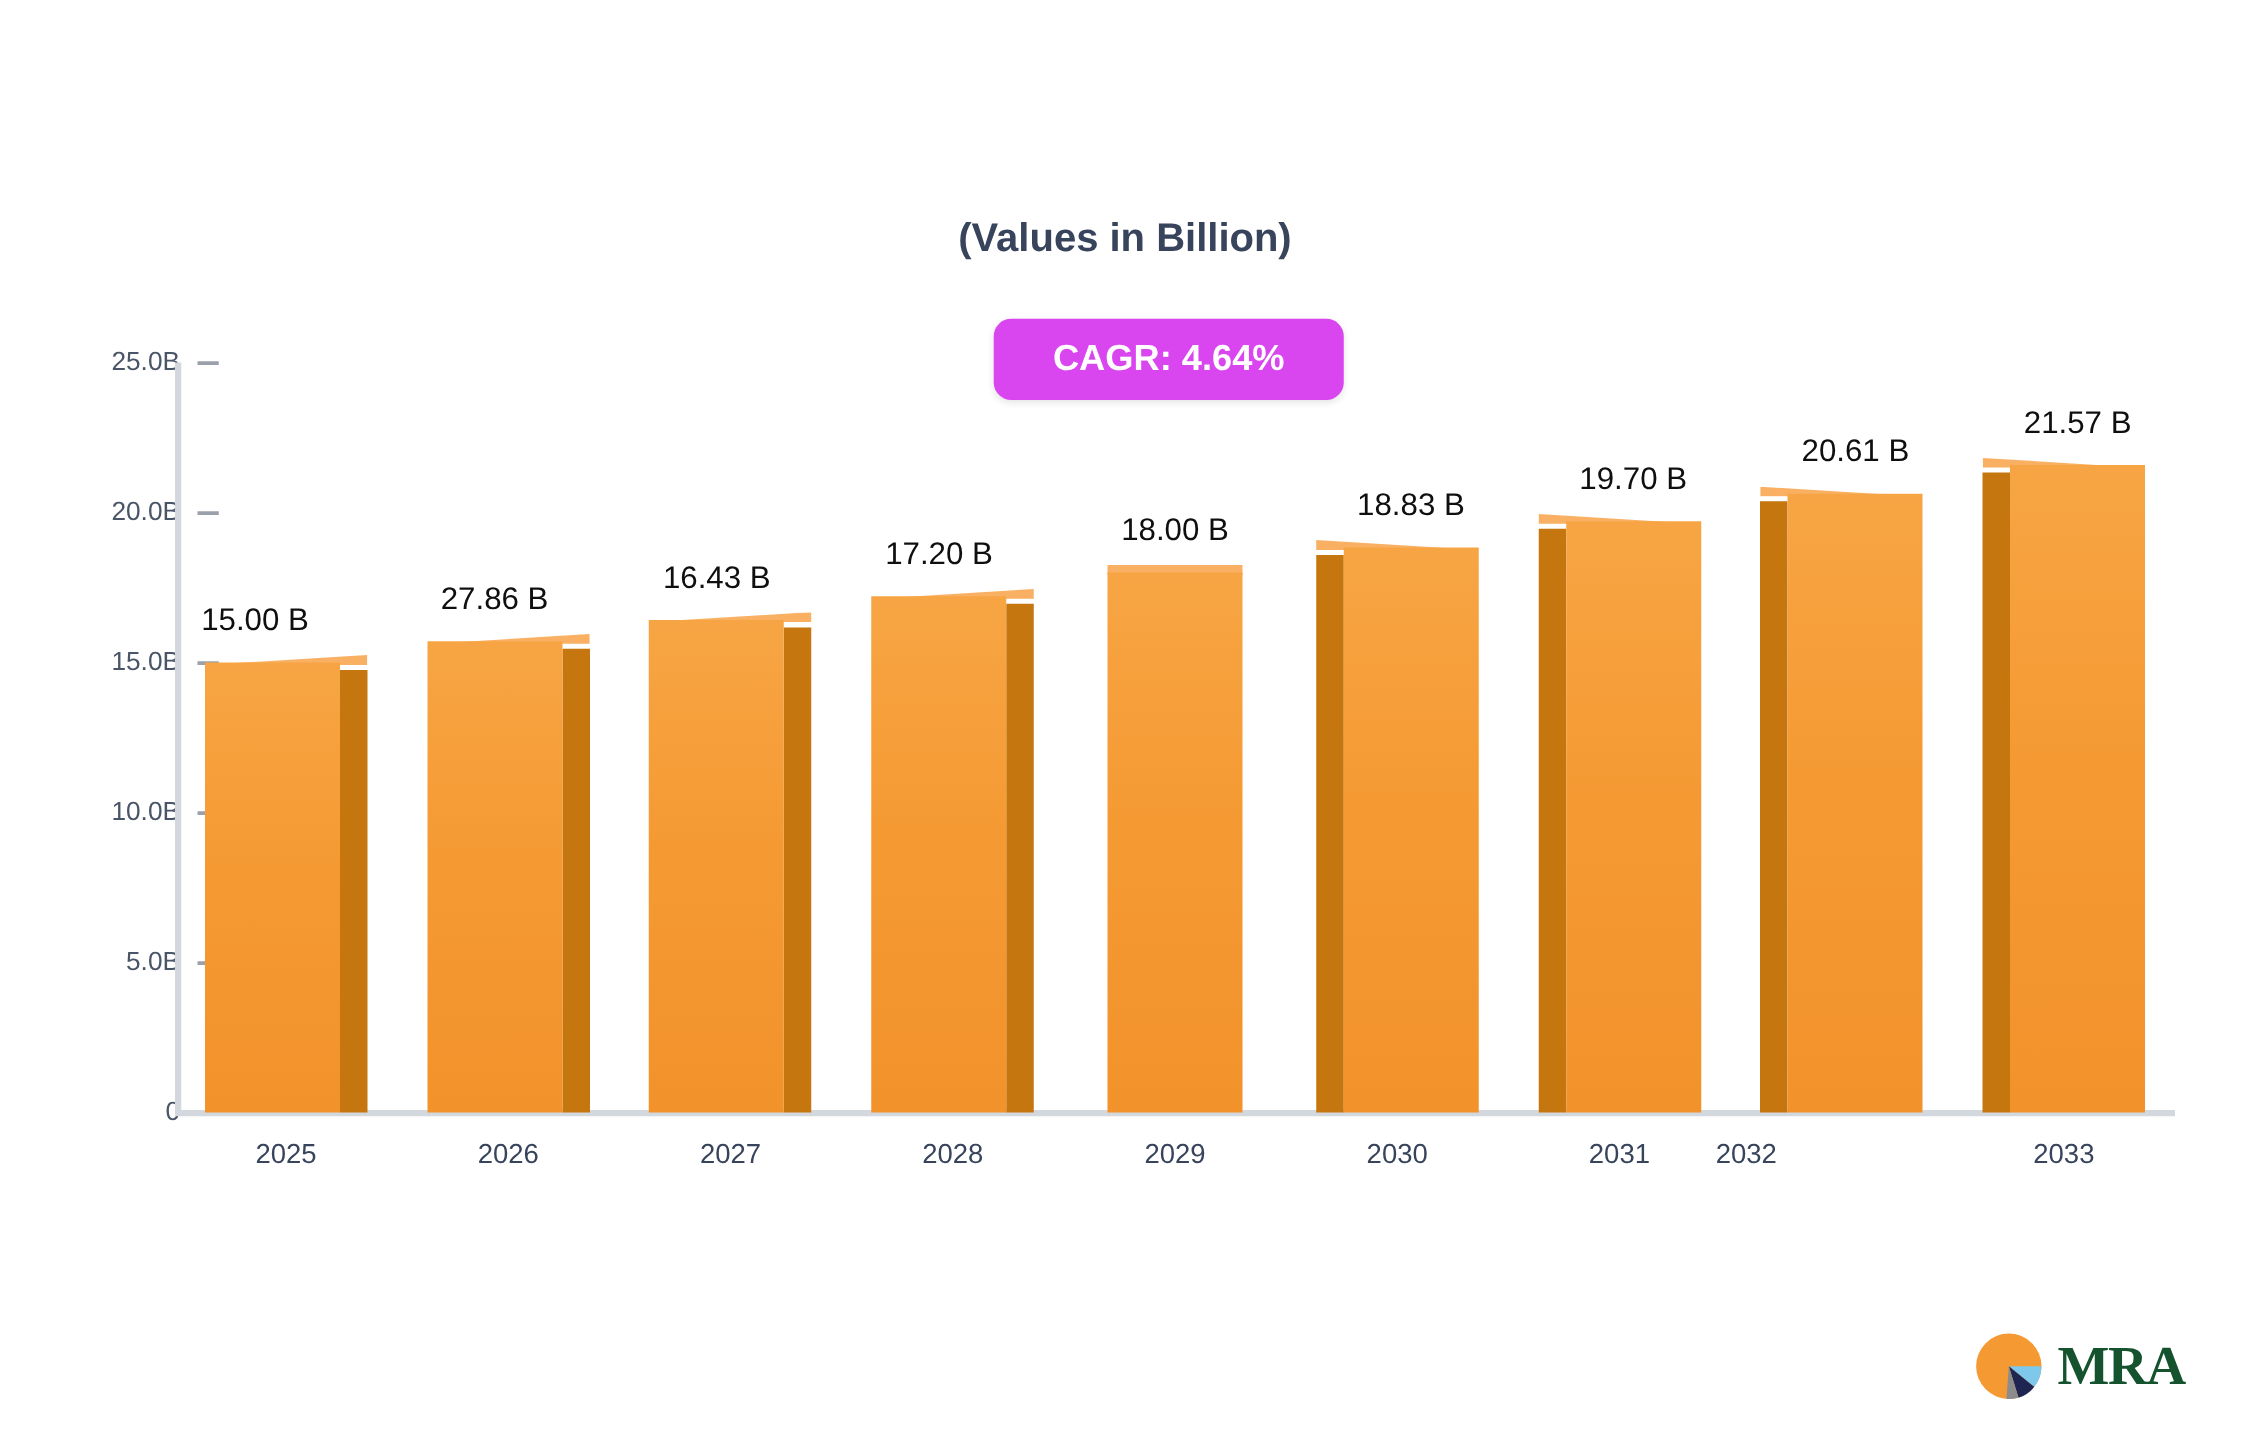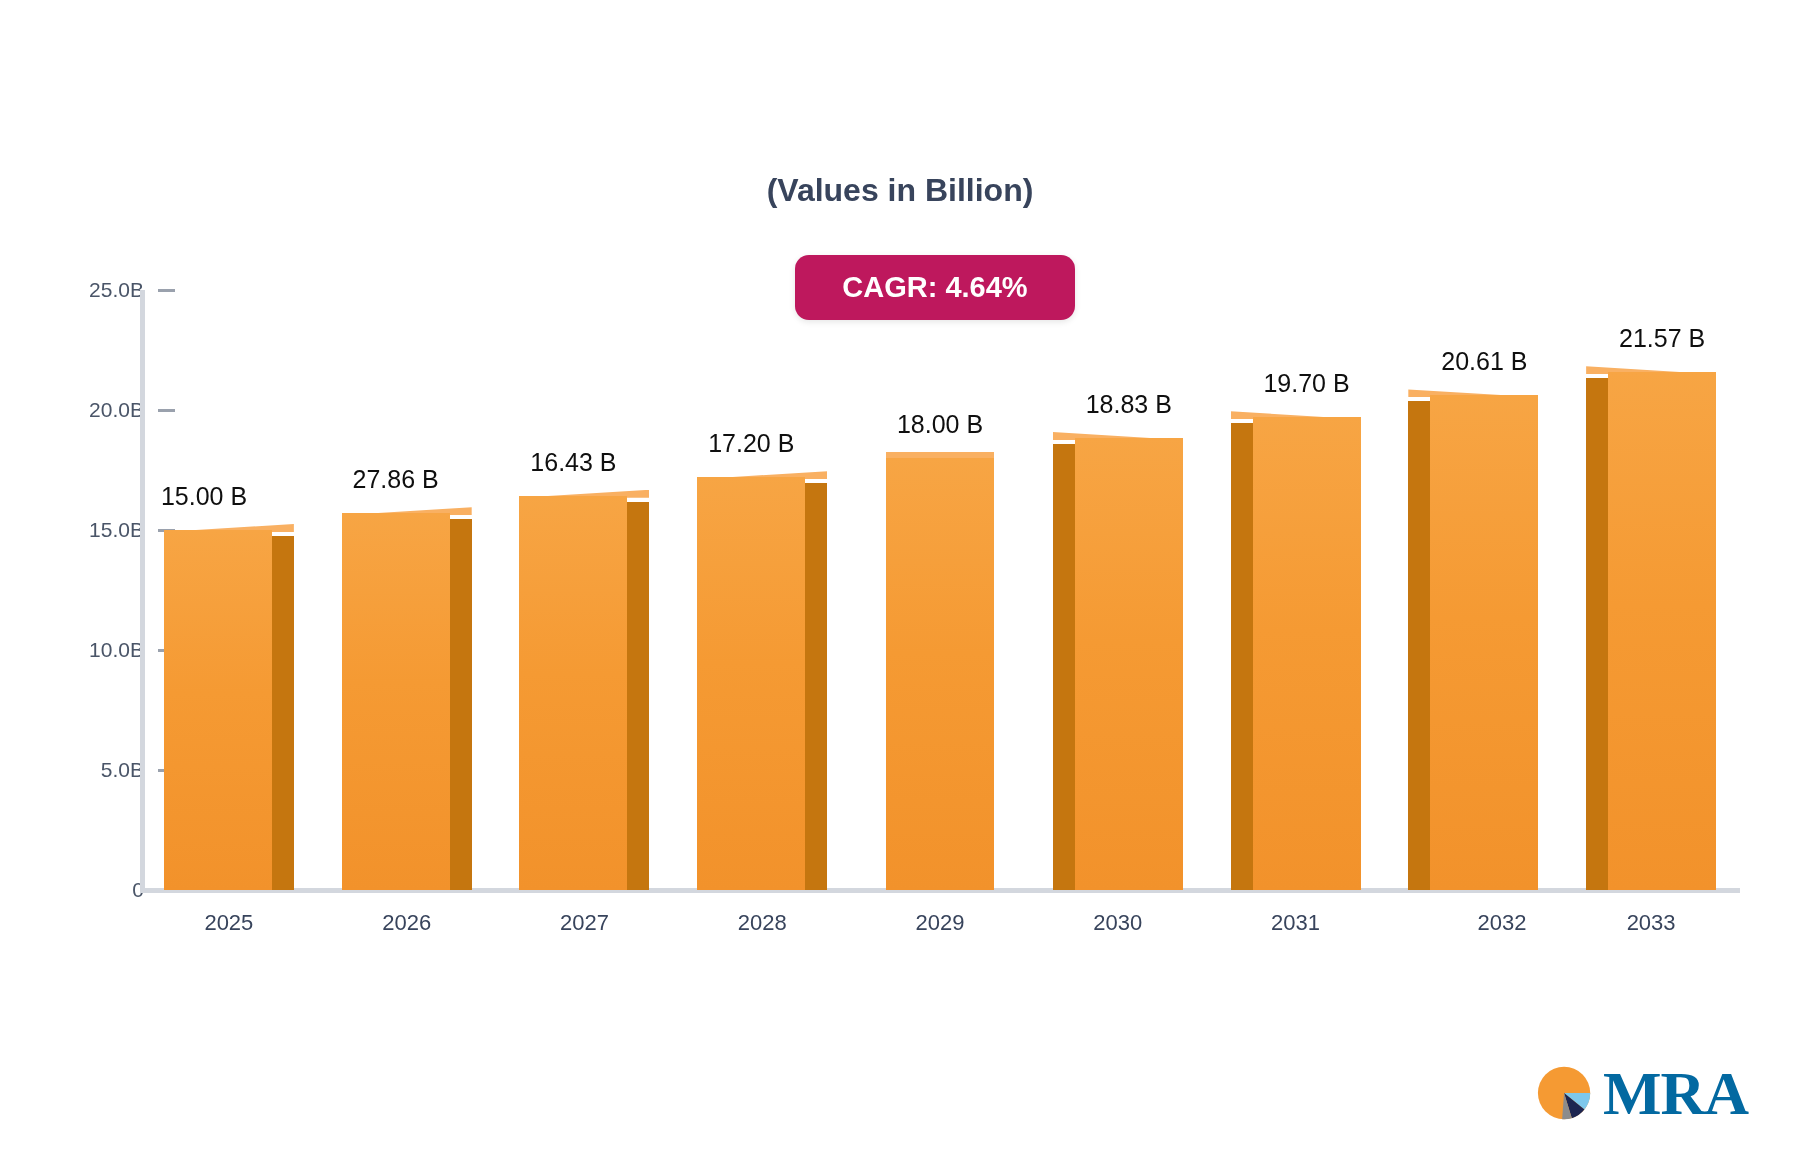--- a/index.html
+++ b/index.html
@@ -40,21 +40,21 @@
     color: #38445c;
   }
 
   
   .cagr-badge {
     position: absolute;
     top: 255px;
     left: 795px;
     width: 280px;
     height: 65px;
-    background: #be185d;
+    background: #d946ef;
     border-radius: 14px;
     display: flex;
     align-items: center;
     justify-content: center;
     color: #ffffff;
     font-size: 29px;
     font-weight: bold;
     box-shadow: 0 2px 6px rgba(0,0,0,0.10);
     z-index: 6;
   }
@@ -159,23 +159,23 @@
     position: absolute;
     right: 52px;
     bottom: 32px;
     display: flex;
     align-items: center;
     gap: 6px;
   }
   #logo .mark { width: 62px; height: 62px; display:block; }
   #logo .wordmark {
     font-family: "Liberation Serif", serif;
-    font-size: 62px;
-    font-weight: bold;
-    color: #0369a1;
+    font-size: 44px;
+    font-weight: bold;
+    color: #14532d;
     letter-spacing: -1px;
     line-height: 1;
   }
 </style>
 </head>
 <body>
 
 <div id="page">
 
   <div class="subtitle">(Values in Billion)</div>
@@ -276,16 +276,16 @@
     <div class="x-label" style="width: 160px; left: 504.444px;">2027</div>
     <div class="bar-label" style="width: 200px; left: 651.222px; top: 429.2px; position: absolute;">17.20 B</div>
     <div class="x-label" style="width: 160px; left: 682.222px;">2028</div>
     <div class="bar-label" style="width: 200px; left: 840px; top: 410px; position: absolute;">18.00 B</div>
     <div class="x-label" style="width: 160px; left: 860px;">2029</div>
     <div class="bar-label" style="width: 200px; left: 1028.78px; top: 390.08px; position: absolute;">18.83 B</div>
     <div class="x-label" style="width: 160px; left: 1037.78px;">2030</div>
     <div class="bar-label" style="width: 200px; left: 1206.56px; top: 369.2px; position: absolute;">19.70 B</div>
     <div class="x-label" style="width: 160px; left: 1215.56px;">2031</div>
     <div class="bar-label" style="width: 200px; left: 1384.33px; top: 347.36px; position: absolute;">20.61 B</div>
-    <div class="x-label" style="width: 160px; left: 1422px;">2032</div>
+    <div class="x-label" style="width: 160px; left: 1317px;">2032</div>
     <div class="bar-label" style="width: 200px; left: 1562.11px; top: 324.32px; position: absolute;">21.57 B</div>
     <div class="x-label" style="width: 160px; left: 1571.11px;">2033</div>
   </div>
 
 </body></html>

